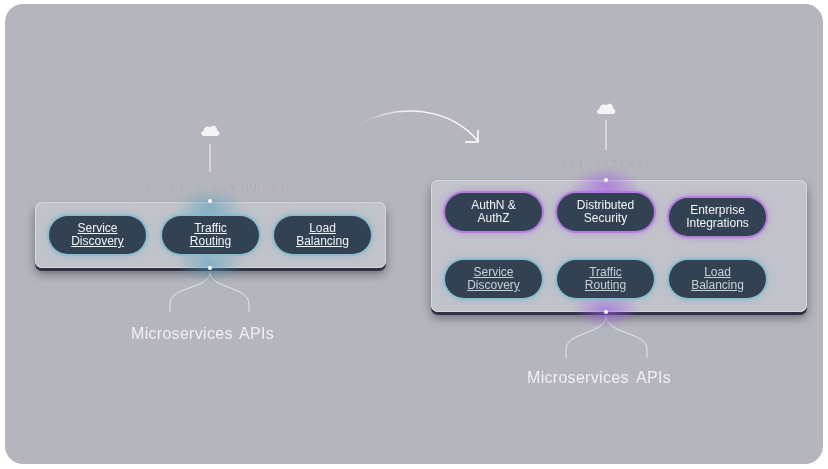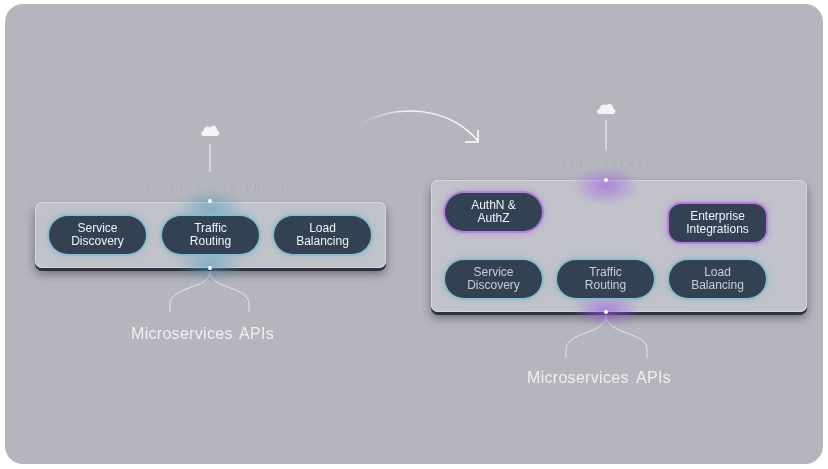--- a/index.html
+++ b/index.html
@@ -7,21 +7,21 @@
            font-family: "Liberation Sans", sans-serif; }
     .canvas { position: absolute; left: 5px; top: 4px; width: 818px; height: 460px;
               background: #b5b5bd; border-radius: 18px; overflow: hidden; }
     .abs { position: absolute; }
     .panel { position: absolute; background: #c2c3ca; border-radius: 7px;
              box-shadow: 0 3px 0 #2e3244, 0 6px 10px rgba(20,24,40,0.45), inset 0 0 0 1px #d6d7dd; }
     .pill { position: absolute; width: 97px; height: 38px; border-radius: 19px;
             background: #334252; color: #f2f4f6; font-size: 12px; line-height: 13px;
             display: flex; align-items: center; justify-content: center; text-align: center;
             white-space: pre-line; }
-    .pill.teal { box-shadow: 0 0 0 2px rgba(120,190,210,0.55), 0 0 8px rgba(90,170,200,0.6); }
+    .pill.teal { box-shadow: 0 0 0 2px rgba(120,190,210,0.55), 0 0 8px rgba(90,170,200,0.6); text-decoration: underline; }
     .pill.purple { box-shadow: 0 0 0 2px rgba(180,110,230,0.7), 0 0 9px rgba(170,90,230,0.7); }
     .pill.dim { color: #c8ced4; }
     .title-label { position: absolute; font-family: "DejaVu Sans Mono", monospace; font-size: 9px;
                    letter-spacing: 3px; color: #a6a7ae; text-shadow: 0 0 1px #d0d1d6; }
     .glow { position: absolute; border-radius: 50%; pointer-events: none; }
     .dot { position: absolute; width: 4px; height: 4px; border-radius: 50%; background: #ffffff; }
     .caption { position: absolute; color: #eef0f2; font-size: 16px; letter-spacing: 0.3px; }
     svg.lines { position: absolute; left: 0; top: 0; overflow: visible; }
   </style>
 </head>
@@ -80,21 +80,23 @@
       <path d="M5 14 C1.5 14 1 9.5 4.5 9 C4.5 5 9 3 11.5 5.5 C13 2.5 18.5 3.5 18 8.5 C21.5 9 21 14 17.5 14 Z" fill="#f4f4f6"></path>
     </svg>
   </div>
   <div class="title-label" style="left:556px; top:155px;">API GATEWAY</div>
 
   <div class="panel" style="left:426px; top:176px; width:376px; height:132px;">
     <div class="glow" style="left:140px; top:-14px; width:70px; height:40px; background: radial-gradient(ellipse at center, rgba(160,90,230,0.6), rgba(160,90,230,0) 70%);"></div>
     <div class="glow" style="left:140px; top:112px; width:70px; height:36px; background: radial-gradient(ellipse at center, rgba(160,90,230,0.6), rgba(160,90,230,0) 70%);"></div>
     <div class="pill purple" style="left:14px; top:13px;">AuthN &amp;
 AuthZ</div>
-    <div class="pill purple" style="left:238px; top:24px;border-radius:12px;">Enterprise
+    <div class="pill purple" style="left:126px; top:13px;">Distributed
+Security</div>
+    <div class="pill purple" style="left:238px; top:18px;">Enterprise
 Integrations</div>
     <div class="pill teal dim" style="left:14px; top:80px;">Service
 Discovery</div>
     <div class="pill teal dim" style="left:126px; top:80px;">Traffic
 Routing</div>
     <div class="pill teal dim" style="left:238px; top:80px;">Load
 Balancing</div>
   </div>
   <div class="dot" style="left:599px; top:174px;"></div>
   <div class="dot" style="left:599px; top:306px;"></div>

